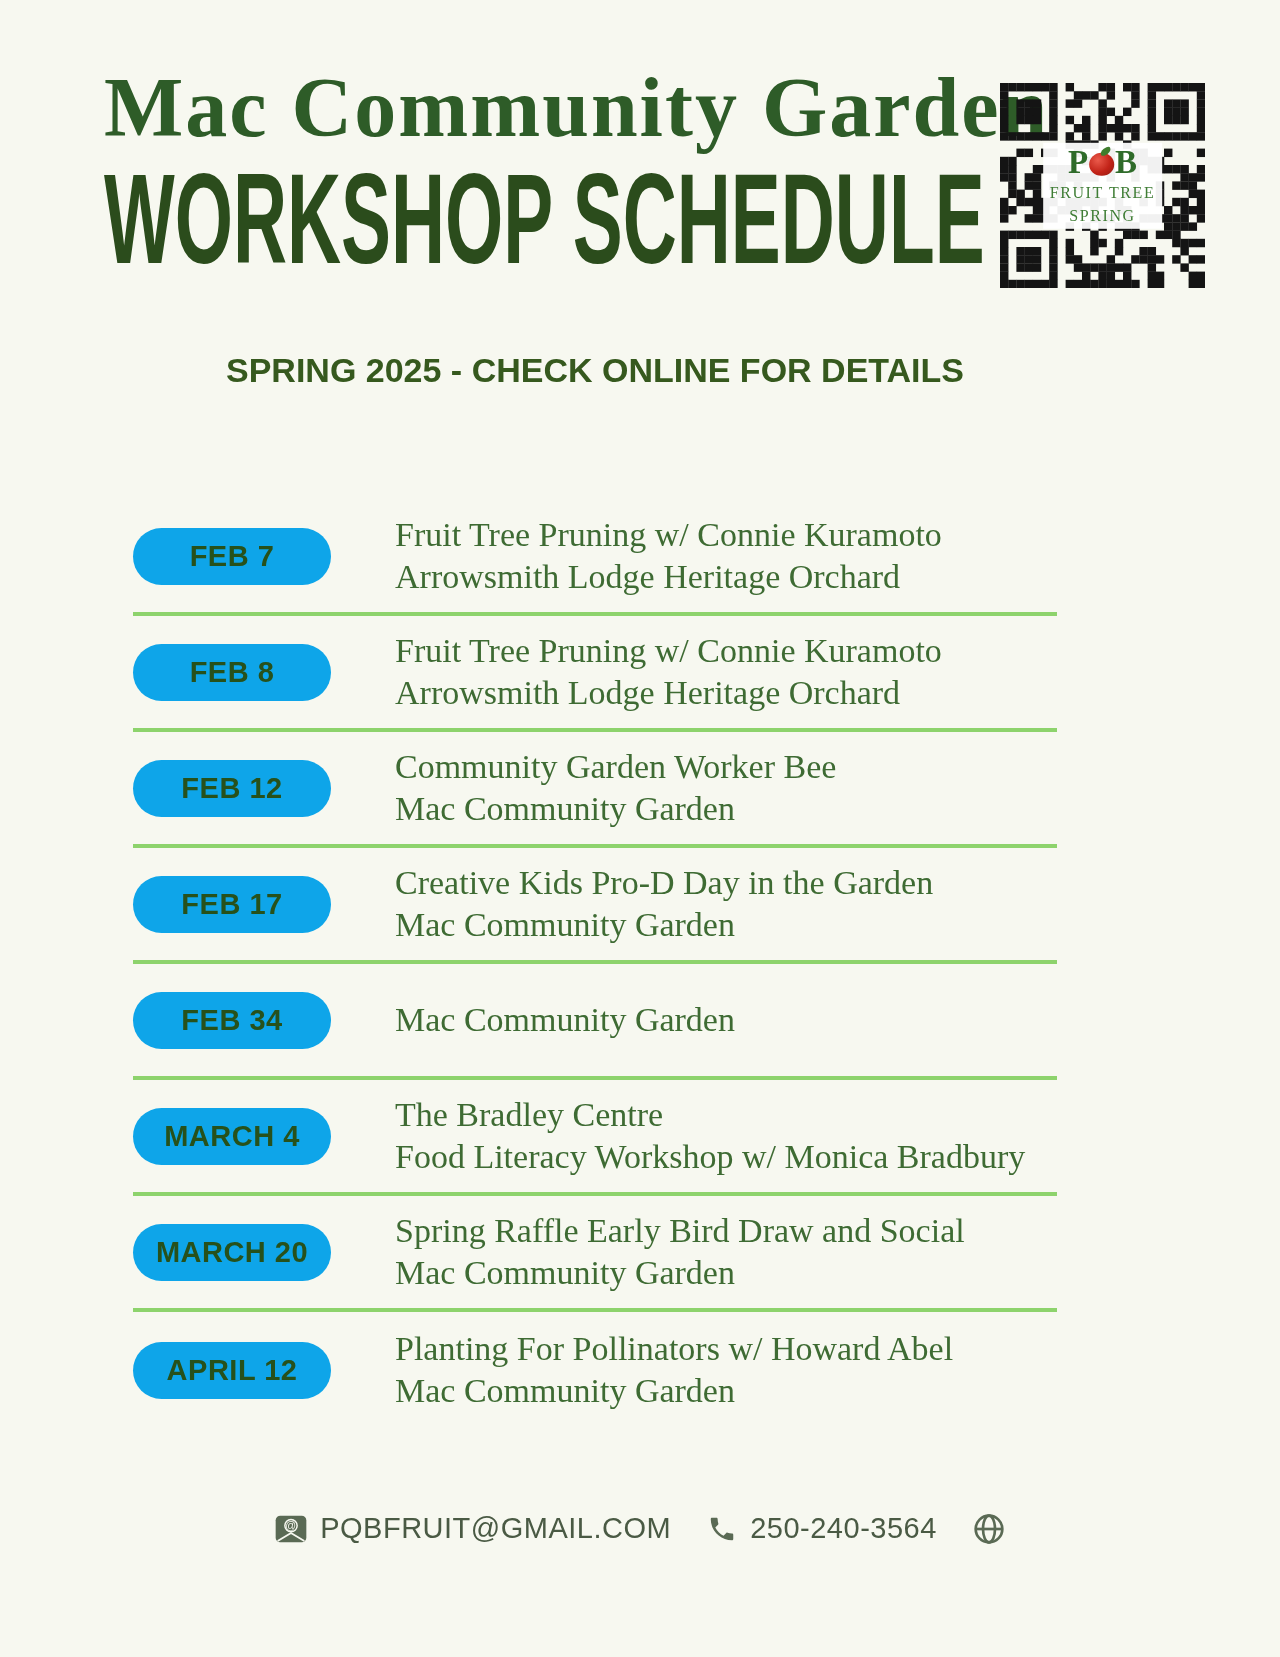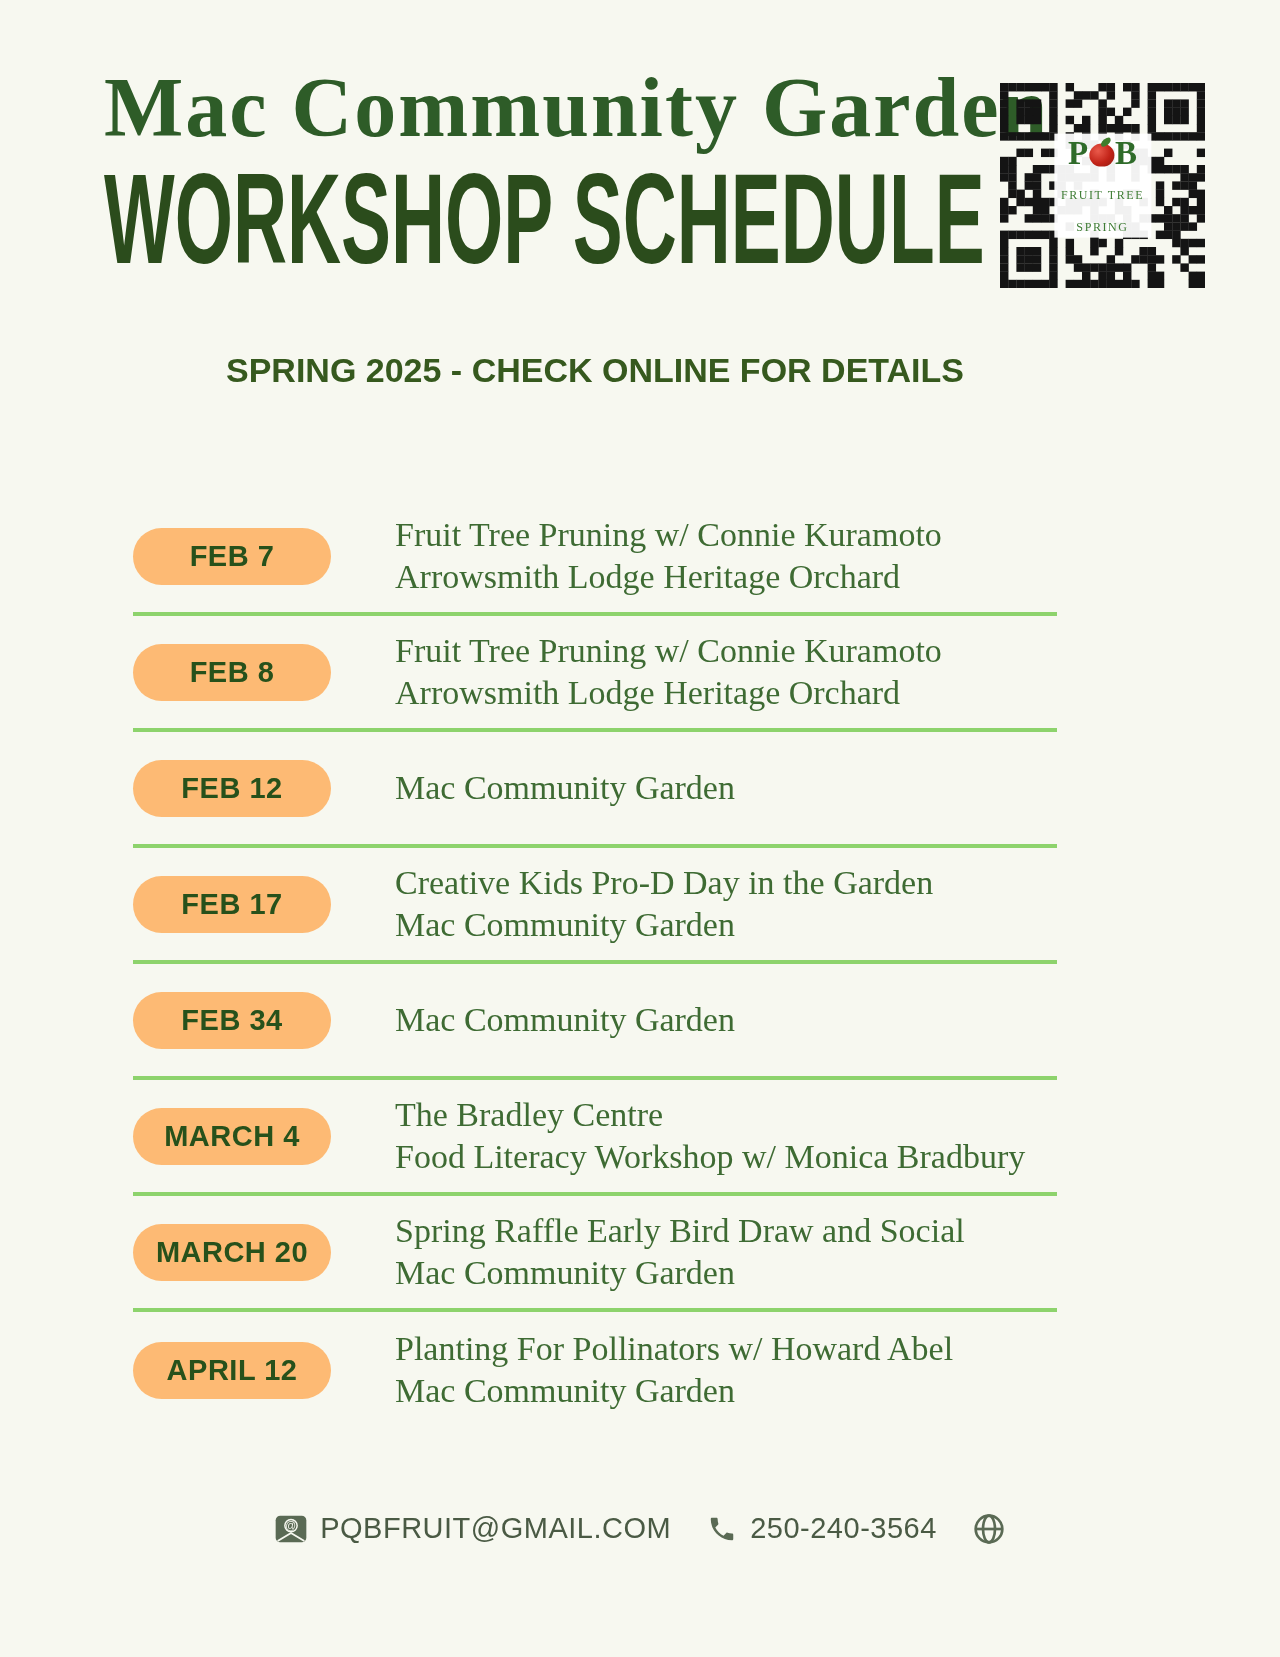--- a/index.html
+++ b/index.html
@@ -58,22 +58,22 @@
     position:relative;top:2px;margin:0 1px;
   }
   .apple::after{
     content:"";position:absolute;top:-5px;left:11px;
     width:11px;height:7px;background:#3f7d2c;
     border-radius:70% 30% 70% 30%;
     transform:rotate(-22deg);
   }
   .qr-logo .sub{
     font-family:"Liberation Serif", serif;
-    font-size:12px;color:#3f7d35;
-    letter-spacing:1.6px;line-height:1.2;margin-top:18px;
+    font-size:16px;color:#3f7d35;
+    letter-spacing:1.6px;line-height:1.2;margin-top:4px;
     white-space:nowrap;
   }
 
   
   .season{
     position:absolute;left:133px;top:351px;width:924px;
     text-align:center;
     font-weight:bold;font-size:34px;
     color:#36591e;
     white-space:nowrap;
@@ -83,21 +83,21 @@
   .schedule{position:absolute;left:133px;top:500px;width:924px;}
   .row{
     height:116px;
     display:flex;align-items:center;
     box-sizing:border-box;
   }
   .row:not(:last-child){border-bottom:4px solid #8dd36c;}
   .pill{
     flex:0 0 auto;
     width:198px;height:57px;border-radius:29px;
-    background:#fdba74;
+    background:#0ea5e9;
     display:flex;align-items:center;justify-content:center;text-align:right;
   }
   .pill span{
     font-weight:bold;font-size:29px;color:#27511b;letter-spacing:0.5px;
   }
   .event{
     margin-left:64px;
     font-family:"Liberation Serif", serif;
     font-size:34px;line-height:1.23;
     color:#3e6b33;
@@ -483,20 +483,21 @@
         <div>Fruit Tree Pruning w/ Connie Kuramoto</div>
         <div>Arrowsmith Lodge Heritage Orchard</div>
       </div>
     </div>
 
     <div class="row">
       <div class="pill">
         <span>FEB 12</span>
       </div>
       <div class="event">
+        <div>Community Garden Worker Bee</div>
         <div>Mac Community Garden</div>
       </div>
     </div>
 
     <div class="row">
       <div class="pill">
         <span>FEB 17</span>
       </div>
       <div class="event">
         <div>Creative Kids Pro-D Day in the Garden</div>

